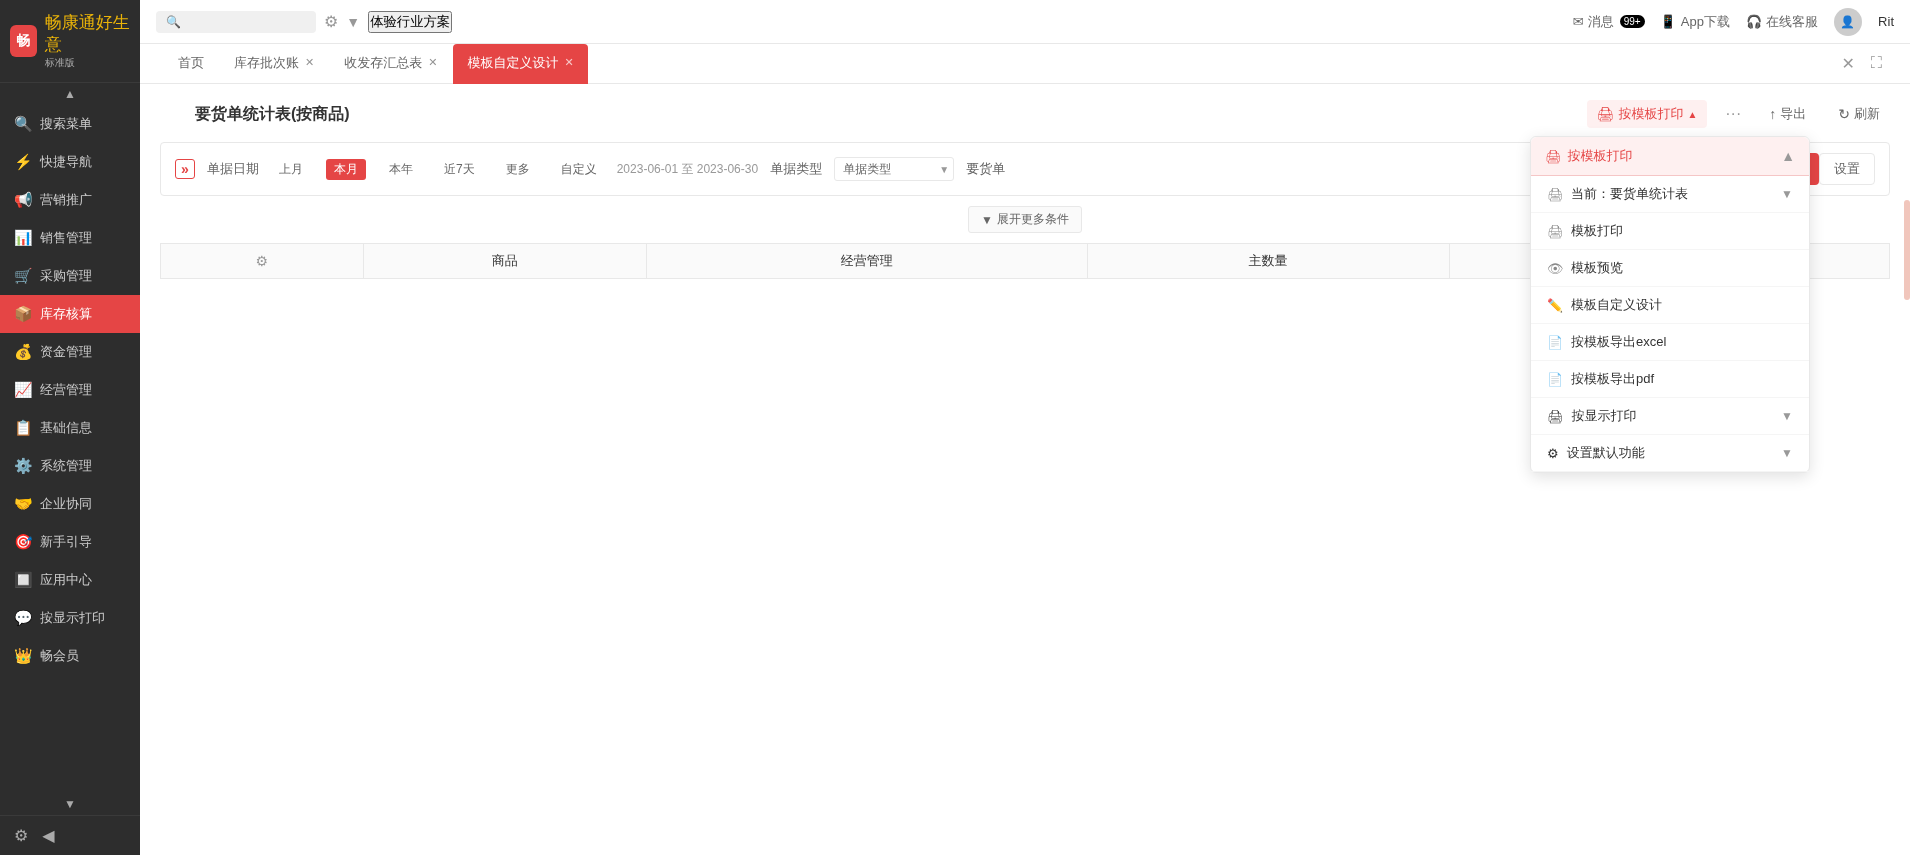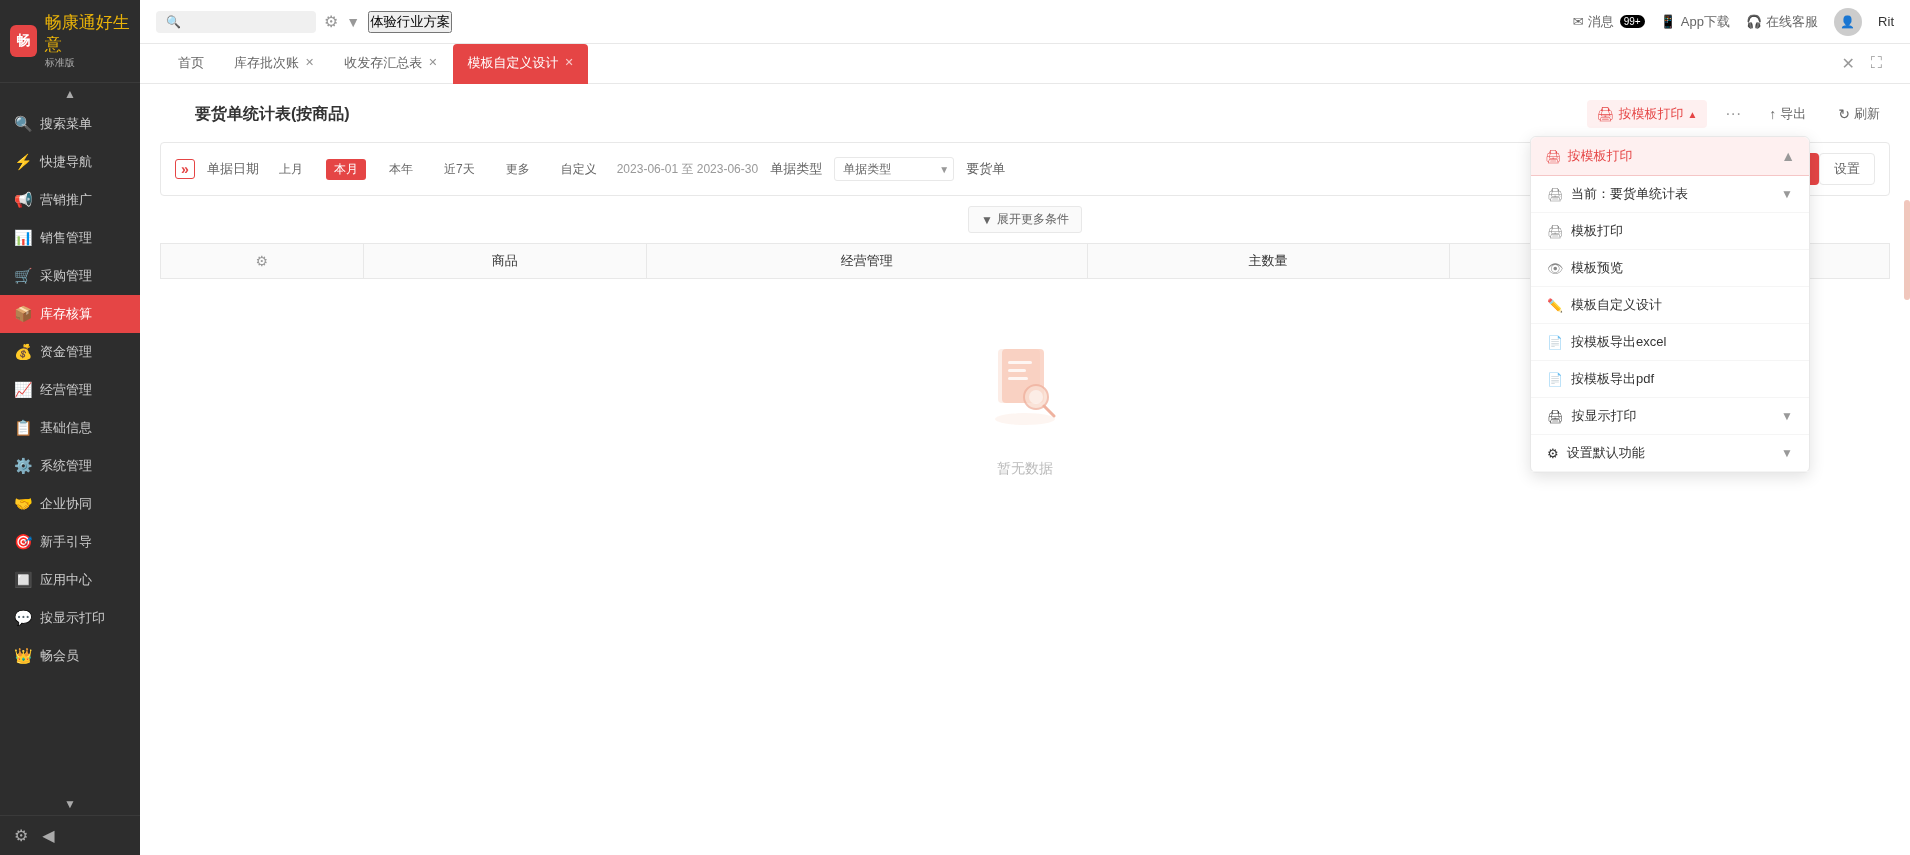--- a/index.html
+++ b/index.html
@@ -611,35 +611,18 @@
             </th>
             <th>
               <span>零售金额</span>
             </th>
           </tr>
         </thead>
         <tbody>
         </tbody>
       </table>
 
-      <div class="empty-state">
-        <div class="empty-icon">
-          
-          <svg width="90" height="90" viewBox="0 0 90 90" fill="none" xmlns="http://www.w3.org/2000/svg">
-            <ellipse cx="45" cy="80" rx="30" ry="6" fill="#f5c6b0" opacity="0.3"></ellipse>
-            <rect x="18" y="10" width="42" height="54" rx="4" fill="#f5c6b0" opacity="0.5"></rect>
-            <rect x="22" y="10" width="42" height="54" rx="4" fill="#f5a080" opacity="0.7"></rect>
-            <rect x="28" y="22" width="24" height="3" rx="1.5" fill="white" opacity="0.8"></rect>
-            <rect x="28" y="30" width="18" height="3" rx="1.5" fill="white" opacity="0.8"></rect>
-            <rect x="28" y="38" width="20" height="3" rx="1.5" fill="white" opacity="0.8"></rect>
-            <circle cx="56" cy="58" r="12" fill="#f5c6b0" opacity="0.8" stroke="#e58060" stroke-width="2"></circle>
-            <circle cx="56" cy="58" r="7" fill="white" opacity="0.5"></circle>
-            <line x1="64" y1="67" x2="74" y2="77" stroke="#e58060" stroke-width="3" stroke-linecap="round"></line>
-          </svg>
-        </div>
-        <div class="empty-text">暂无数据</div>
-      </div>
 
     </div>
   </div>
 </div>
 
 <div class="scroll-indicator"></div>
 
 </body></html>

